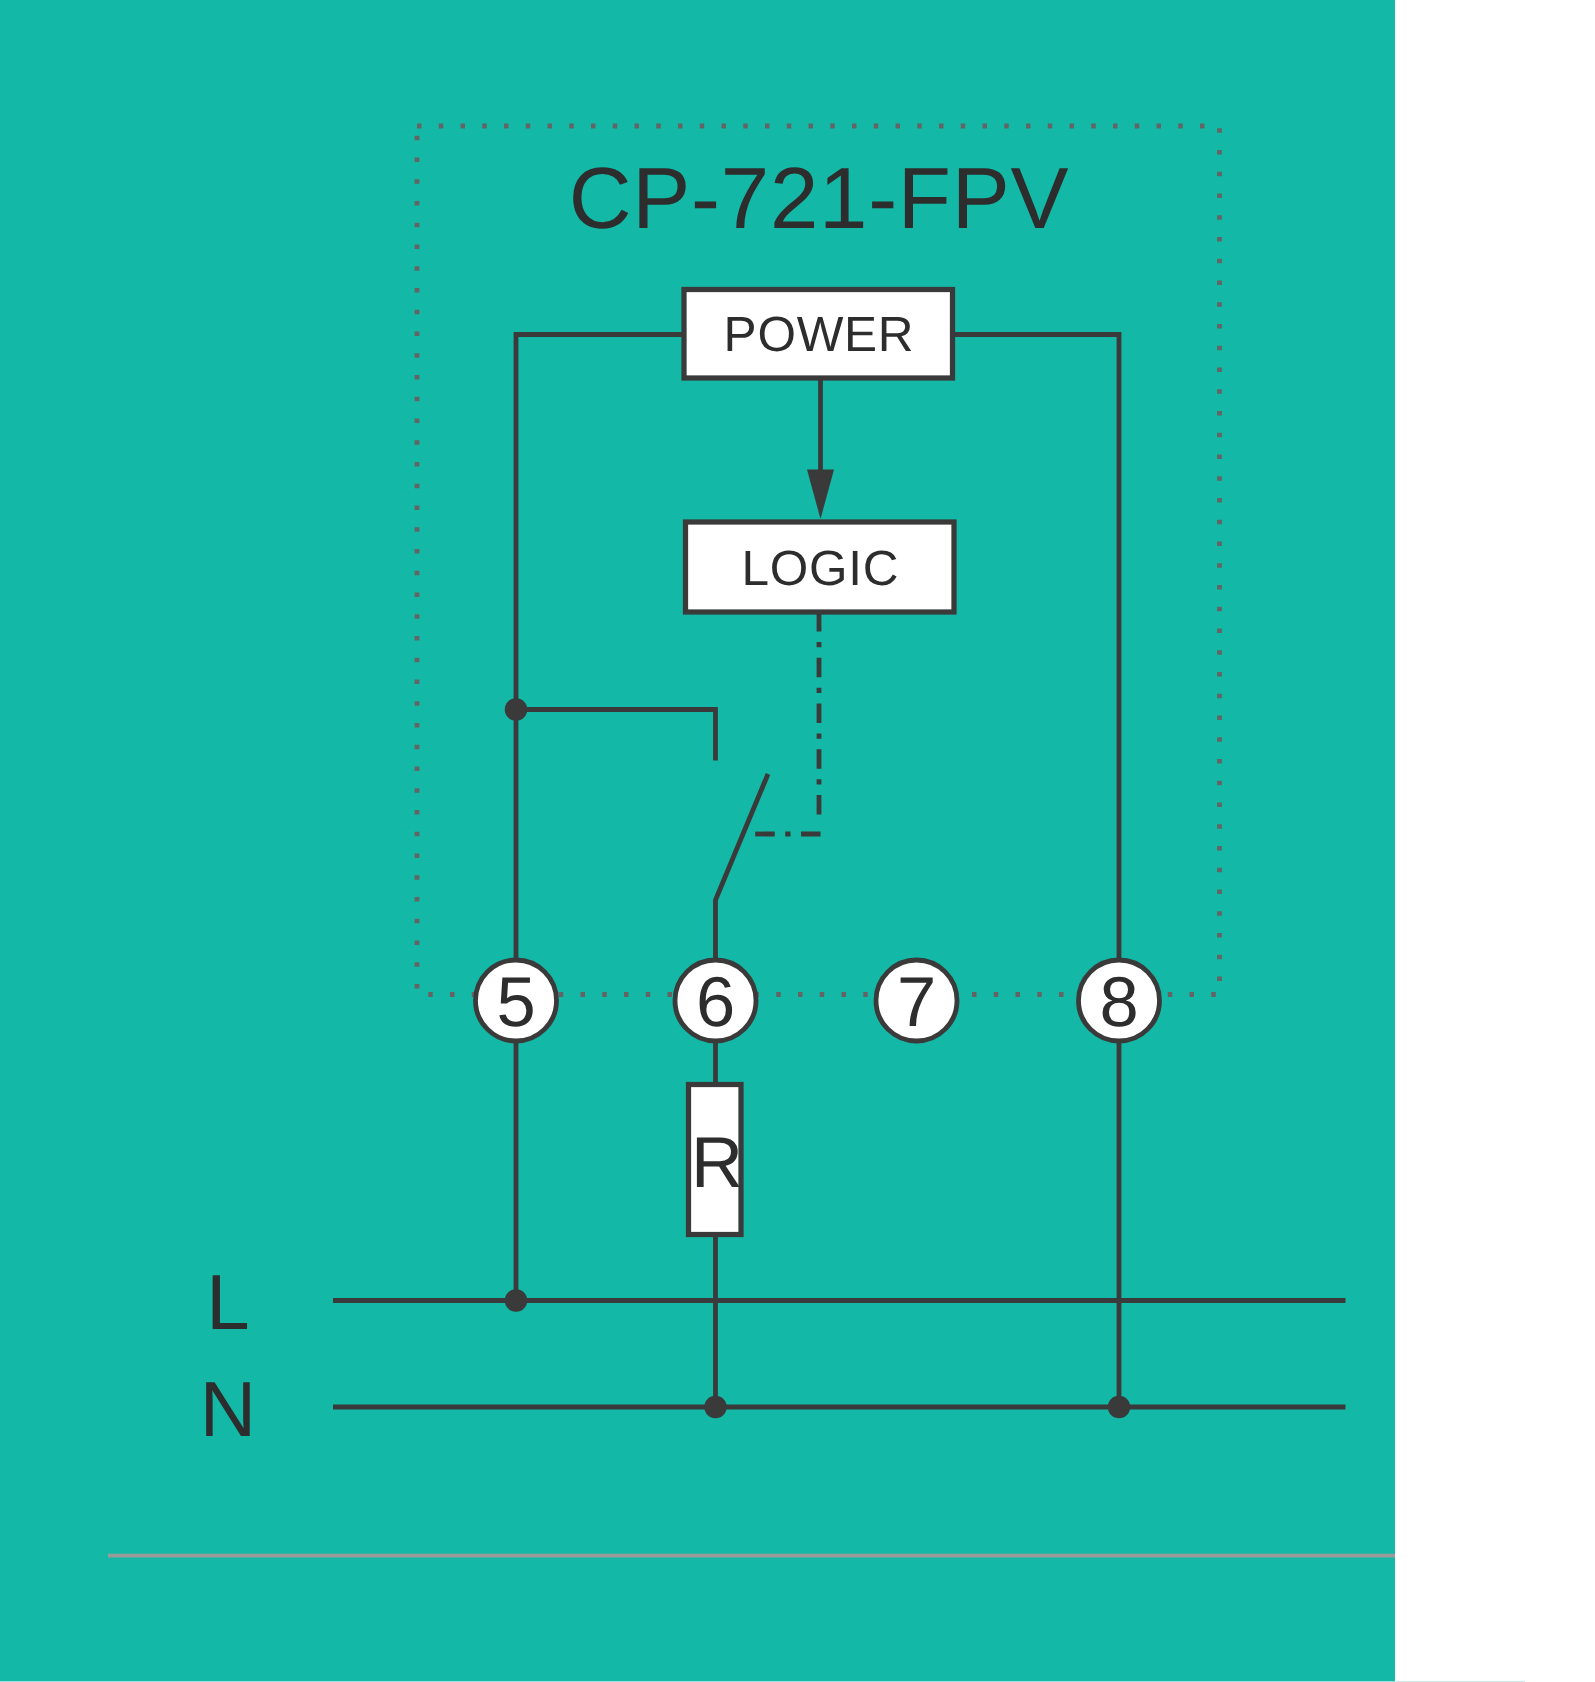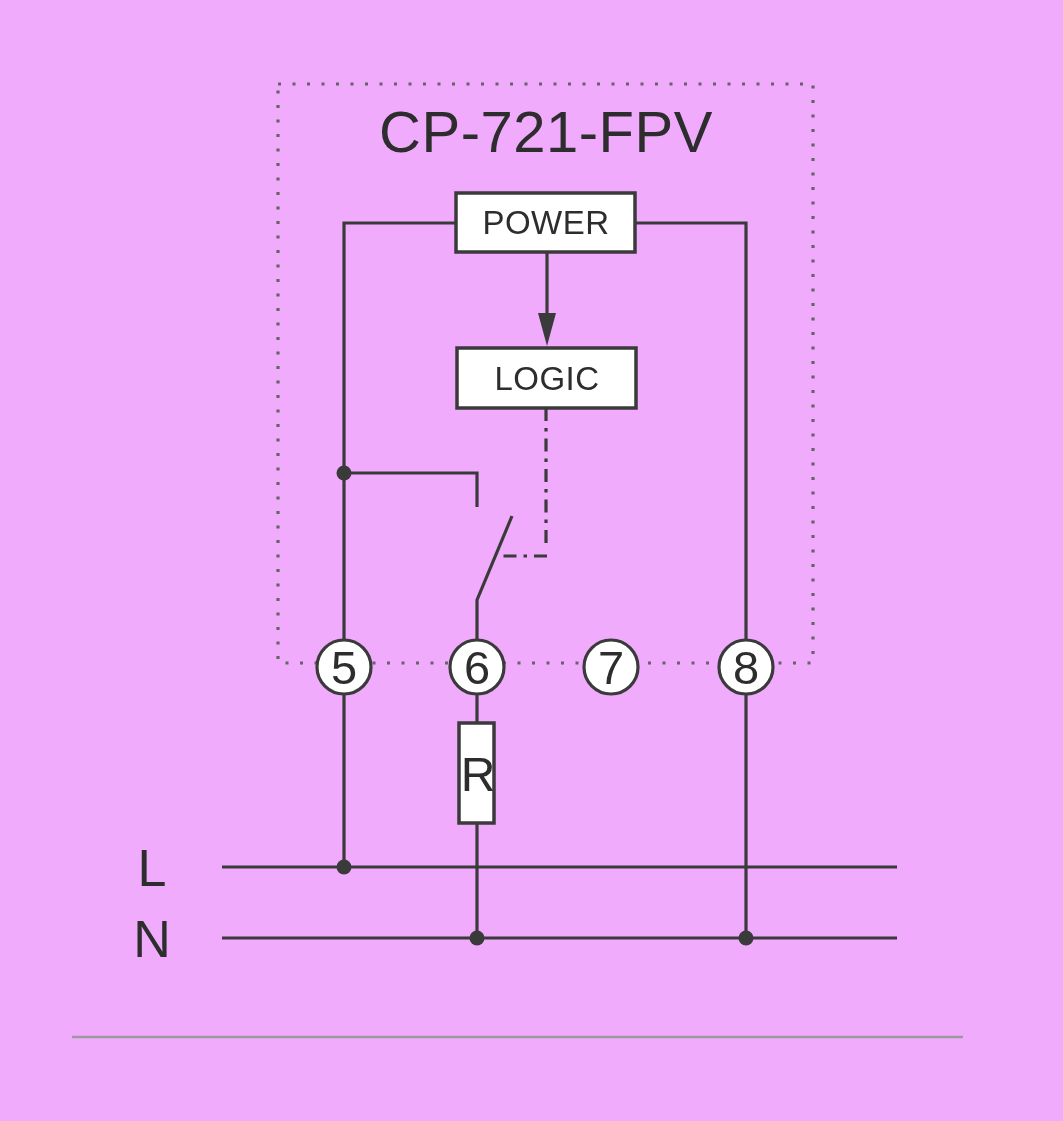--- a/index.html
+++ b/index.html
@@ -2,23 +2,23 @@
 <html><head>
 <meta charset="utf-8">
 <style>
   html, body {
     margin: 0;
     padding: 0;
     background: #ffffff;
   }
   .stage {
     position: relative;
-    width: 1063px;
+    width: 930px;
     height: 1121px;
-    background: #f0abfc;
+    background: #14b8a6;
     overflow: hidden;
   }
   svg {
     display: block;
     font-family: "Liberation Sans", sans-serif;
   }
   .title-text   { font-size: 58px; letter-spacing: 0.5px; }
   .block-text   { font-size: 33px; letter-spacing: 0.5px; }
   .terminal-text{ font-size: 47px; }
   .resistor-text{ font-size: 48px; }

